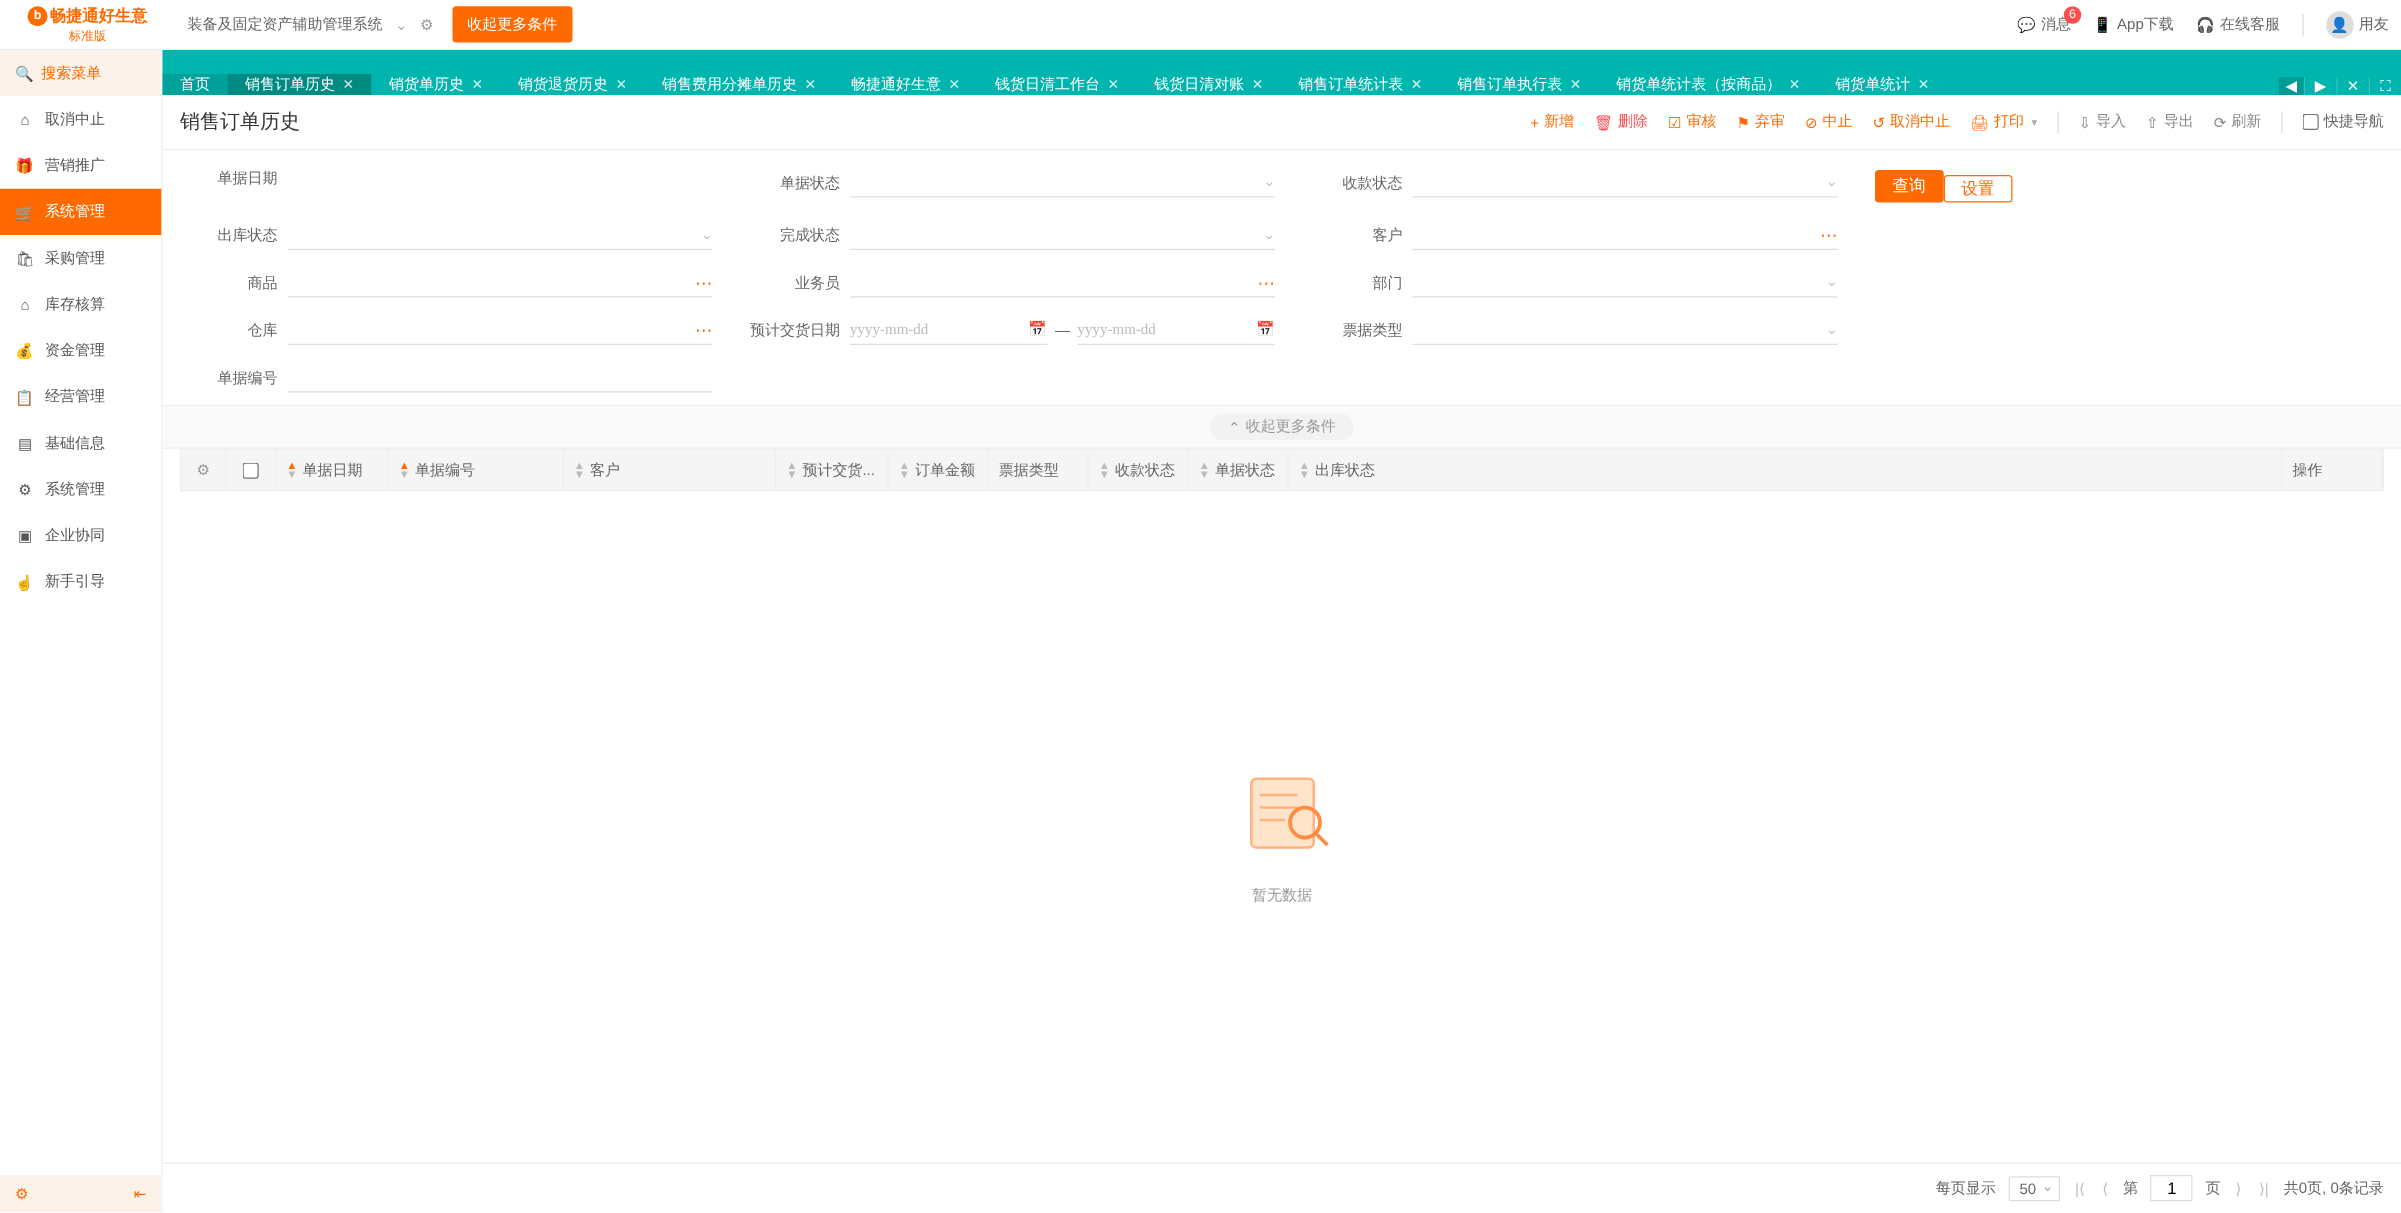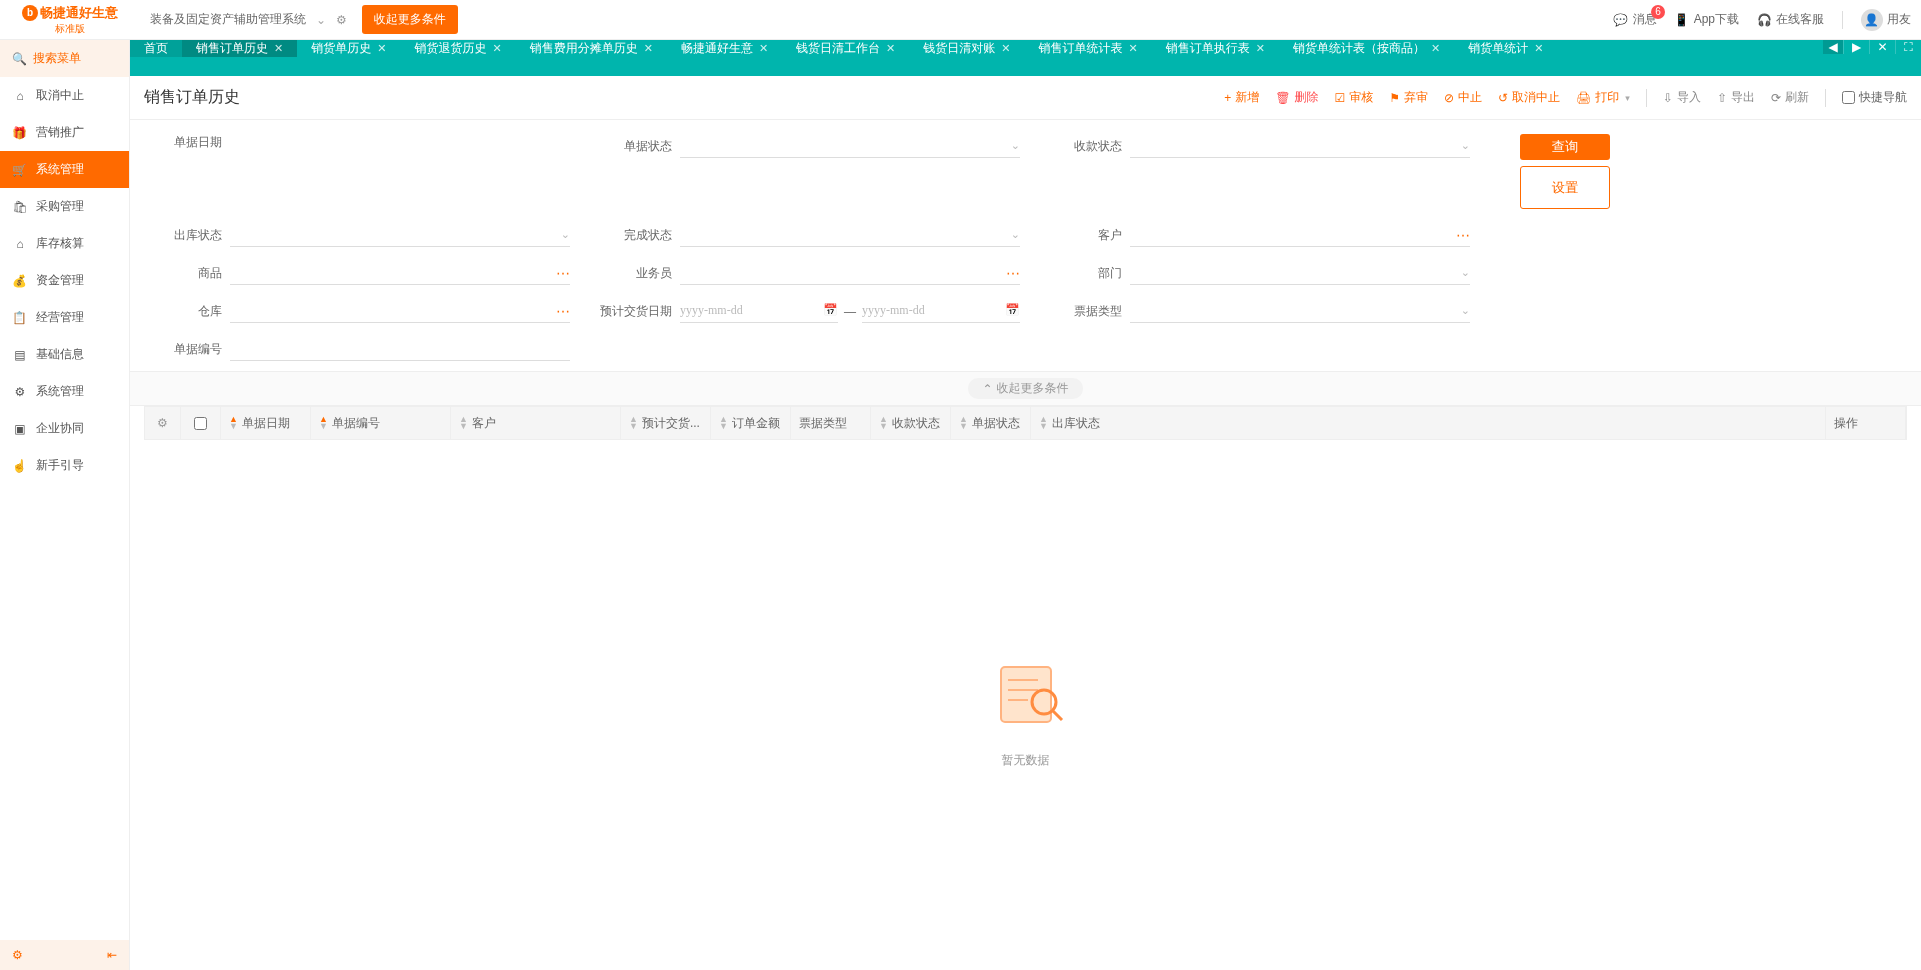--- a/index.html
+++ b/index.html
@@ -26,21 +26,21 @@
 .body { flex:1; display:flex; min-height:0; }
 .sidebar { width:130px; background:#fff; border-right:1px solid #eee; display:flex; flex-direction:column; }
 .search-menu { background:#fdf2e9; color:#ff6a00; padding:10px 12px; display:flex; align-items:center; gap:6px; }
 .nav-item { padding:10px 12px; display:flex; align-items:center; gap:8px; color:#555; cursor:pointer; }
 .nav-item.active { background:#ff6a00; color:#fff; }
 .nav-icon { width:16px; text-align:center; color:inherit; }
 .sidebar-footer { margin-top:auto; background:#fdf2e9; display:flex; align-items:center; justify-content:space-between; padding:8px 12px; color:#ff6a00; }
 
 
 .main { flex:1; display:flex; flex-direction:column; min-width:0; }
-.tabs { height:36px; background:#00b5ad; display:flex; align-items:flex-start; color:#fff; }
+.tabs { height:36px; background:#00b5ad; display:flex; align-items:flex-end; color:#fff; }
 .tab { padding:0 14px; display:flex; align-items:center; gap:6px; cursor:pointer; font-size:12px; white-space:nowrap; }
 .tab.home { background:#00a199; }
 .tab.active { background:#008a82; }
 .tab .close { font-size:11px; opacity:.8; }
 .tabs-right { margin-left:auto; display:flex; }
 .tabs-right .tbtn { width:26px; display:flex; align-items:center; justify-content:center; border-left:1px solid rgba(255,255,255,.2); cursor:pointer; }
 .tab-scroll-left { width:20px; display:flex; align-items:center; justify-content:center; background:#009a93; }
 
 
 .page-head { height:44px; display:flex; align-items:center; padding:0 14px; border-bottom:1px solid #eee; }
@@ -63,22 +63,22 @@
 .form-field .suffix { margin-left:auto; color:#ff6a00; font-size:14px; }
 .form-field .chev { margin-left:auto; color:#bbb; font-size:11px; }
 .date-pills { display:flex; gap:6px; flex-wrap:wrap; align-items:center; }
 .pill { color:#888; cursor:pointer; padding:1px 4px; }
 .pill.active { background:#ff6a00; color:#fff; border-radius:8px; padding:1px 8px; }
 .date-under { color:#aaa; font-size:11px; margin-top:2px; }
 .date-range { display:flex; align-items:center; gap:6px; border-bottom:none;font-family:Liberation Serif, serif; }
 .date-input { flex:1; border-bottom:1px solid #ddd; display:flex; align-items:center; min-height:24px; color:#bbb; }
 .date-input .cal { margin-left:auto; color:#ff9a4d; }
 .btn-search { background:#ff6a00; color:#fff; border:none; height:26px; width:90px; border-radius:3px; cursor:pointer; }
-.btn-config { background:#fff; color:#ff6a00; border:1px solid #ff6a00; height:43px; width:90px; border-radius:3px; cursor:pointer; margin-top:6px; }
-.action-col { display:flex; flex-direction:column; align-items:flex-end;justify-content:space-between; }
+.btn-config { background:#fff; color:#ff6a00; border:1px solid #ff6a00; height:22px; width:90px; border-radius:3px; cursor:pointer; margin-top:6px; }
+.action-col { display:flex; align-items:flex-end;justify-content:space-between; }
 .collapse-bar { text-align:center; color:#999; font-size:12px; padding:6px 0; cursor:pointer; background:#fafafa; margin:10px -20px 0 -20px; border-top:1px solid #eee; border-bottom:1px solid #eee;}
 .collapse-pill { display:inline-flex; align-items:center; gap:4px; background:#f2f2f2; padding:2px 14px; border-radius:10px; }
 
 
 .table-area { flex:1; display:flex; flex-direction:column; padding:0 14px; min-height:0; }
 .thead { display:flex; background:#f5f5f5; border:1px solid #eee; height:34px; align-items:center; color:#666; font-size:12px; }
 .th { padding:0 8px; border-right:1px solid #eee; height:100%; display:flex; align-items:center; gap:4px; }
 .th .sort { color:#bbb; font-size:9px; line-height:7px; display:flex; flex-direction:column; }
 .th .sort.asc .up { color:#ff6a00; }
 .th.chkcol { width:40px; justify-content:center; }
@@ -500,15 +500,29 @@
             <line x1="32" y1="38" x2="62" y2="38" stroke="#ffb380" stroke-width="2"></line>
             <line x1="32" y1="48" x2="62" y2="48" stroke="#ffb380" stroke-width="2"></line>
             <line x1="32" y1="58" x2="52" y2="58" stroke="#ffb380" stroke-width="2"></line>
             <circle cx="68" cy="60" r="12" fill="none" stroke="#ff8c40" stroke-width="3"></circle>
             <line x1="76" y1="68" x2="86" y2="78" stroke="#ff8c40" stroke-width="3"></line>
           </svg>
           <div>暂无数据</div>
         </div>
       </div>
 
+      <div class="footer">
+        <div class="right">
+          <span>每页显示</span>
+          <div class="select-box"><span>50</span></div>
+          <span class="pg-btn">|⟨</span>
+          <span class="pg-btn">⟨</span>
+          <span>第</span>
+          <input class="page-input" value="1" style="">
+          <span>页</span>
+          <span class="pg-btn">⟩</span>
+          <span class="pg-btn">⟩|</span>
+          <span>共0页, 0条记录</span>
+        </div>
+      </div>
     </div>
   </div>
 </div>
 
 </body></html>

